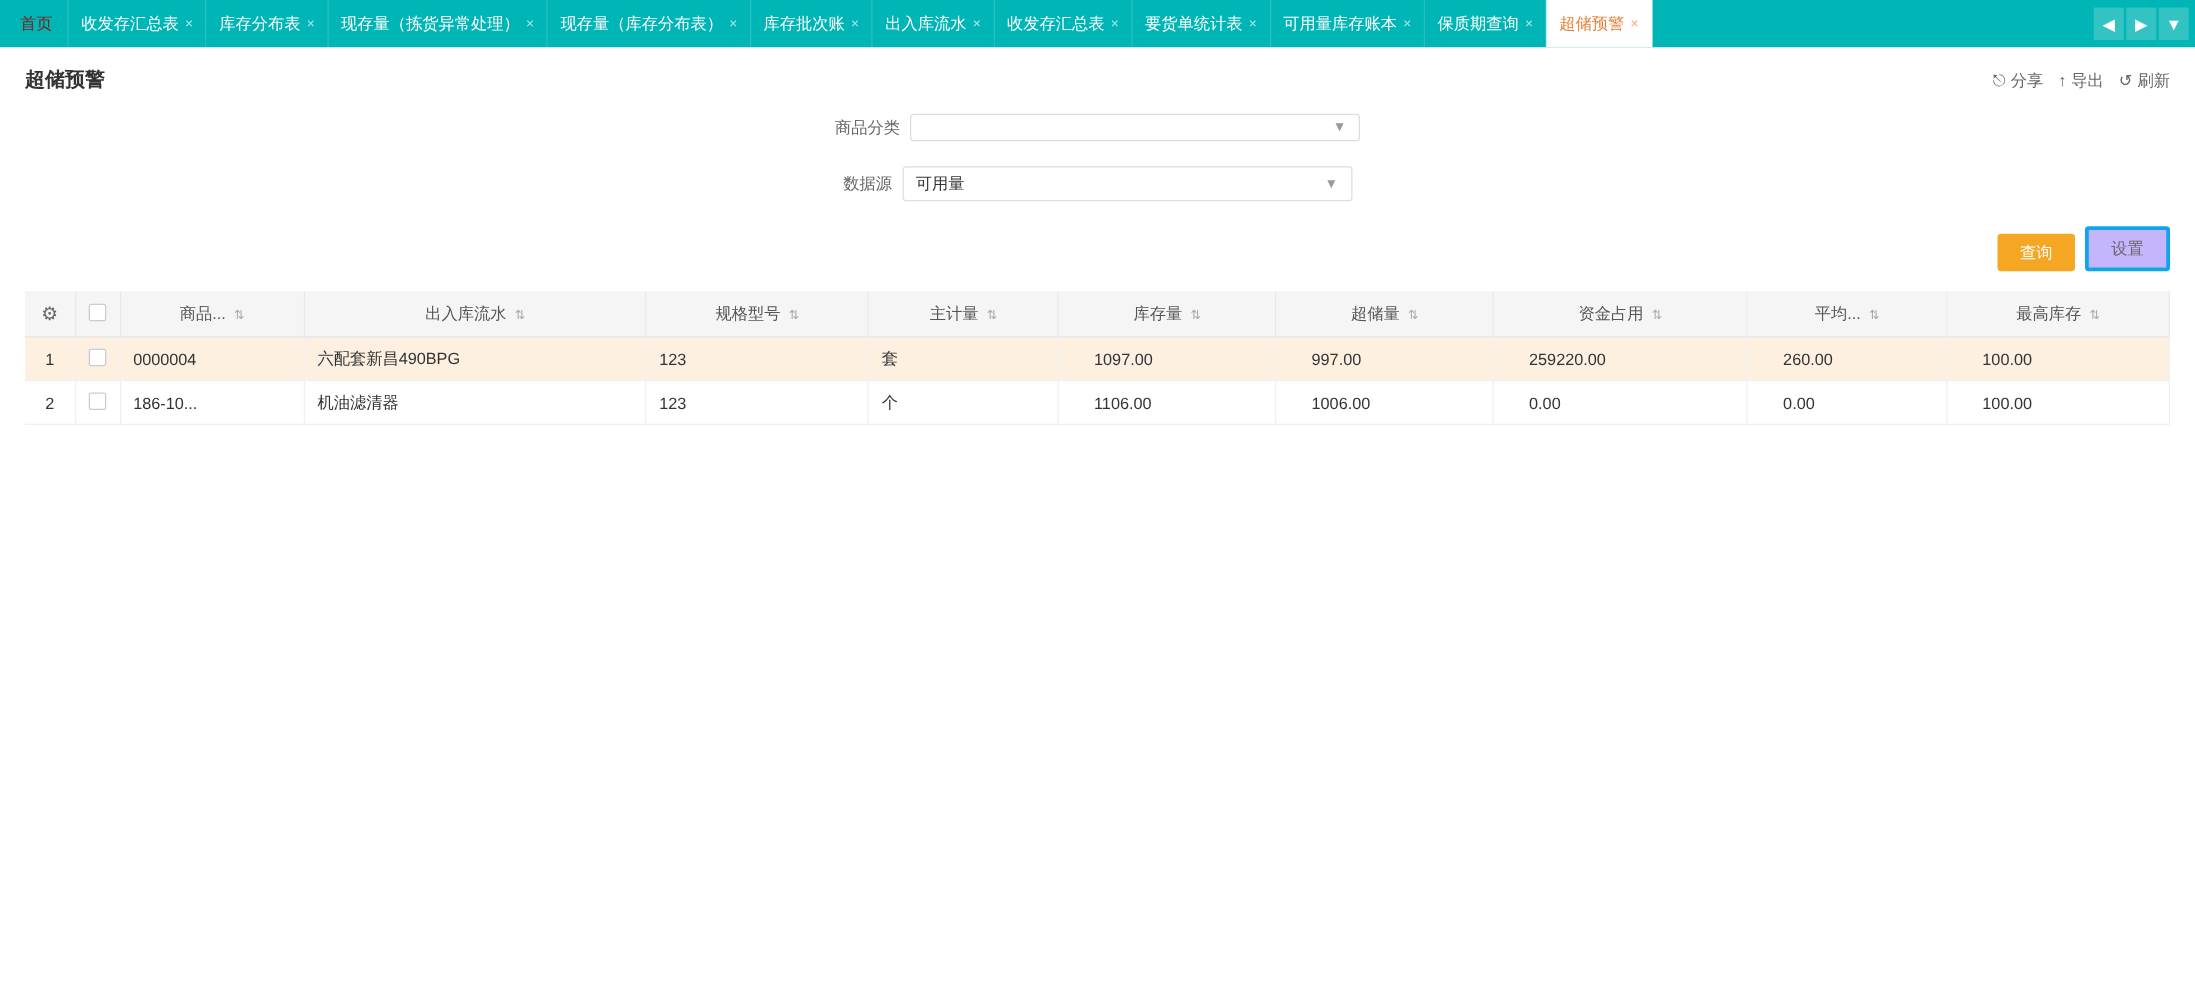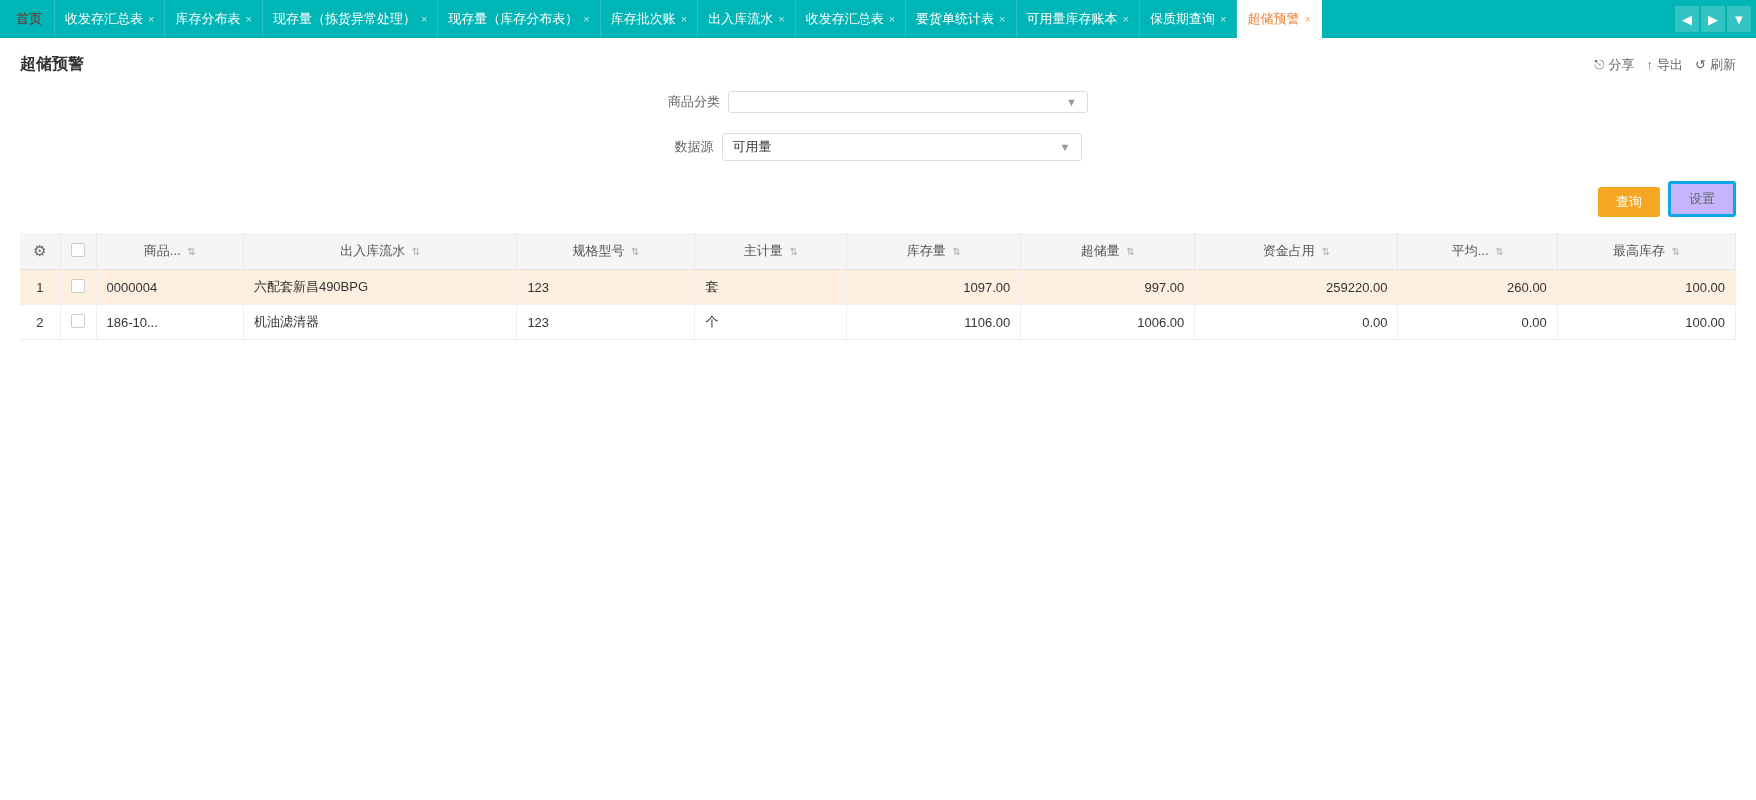--- a/index.html
+++ b/index.html
@@ -194,21 +194,21 @@
       border-bottom: 1px solid #f0f0f0;
       background: #fff;
     }
     .data-table tbody tr.highlighted { background: #fef0e0; }
     .data-table tbody td {
       padding: 8px 10px;
       color: #333;
       border-right: 1px solid #f0f0f0;
     }
     .data-table tbody td.center { text-align: center; }
-    .data-table tbody td.num { text-align: right; padding-left: 28px; }
+    .data-table tbody td.num { text-align: left; padding-left: 28px; }
 
     
     .cb {
       width: 14px;
       height: 14px;
       border: 1px solid #ccc;
       border-radius: 2px;
       display: inline-block;
       cursor: pointer;
       background: #fff;

